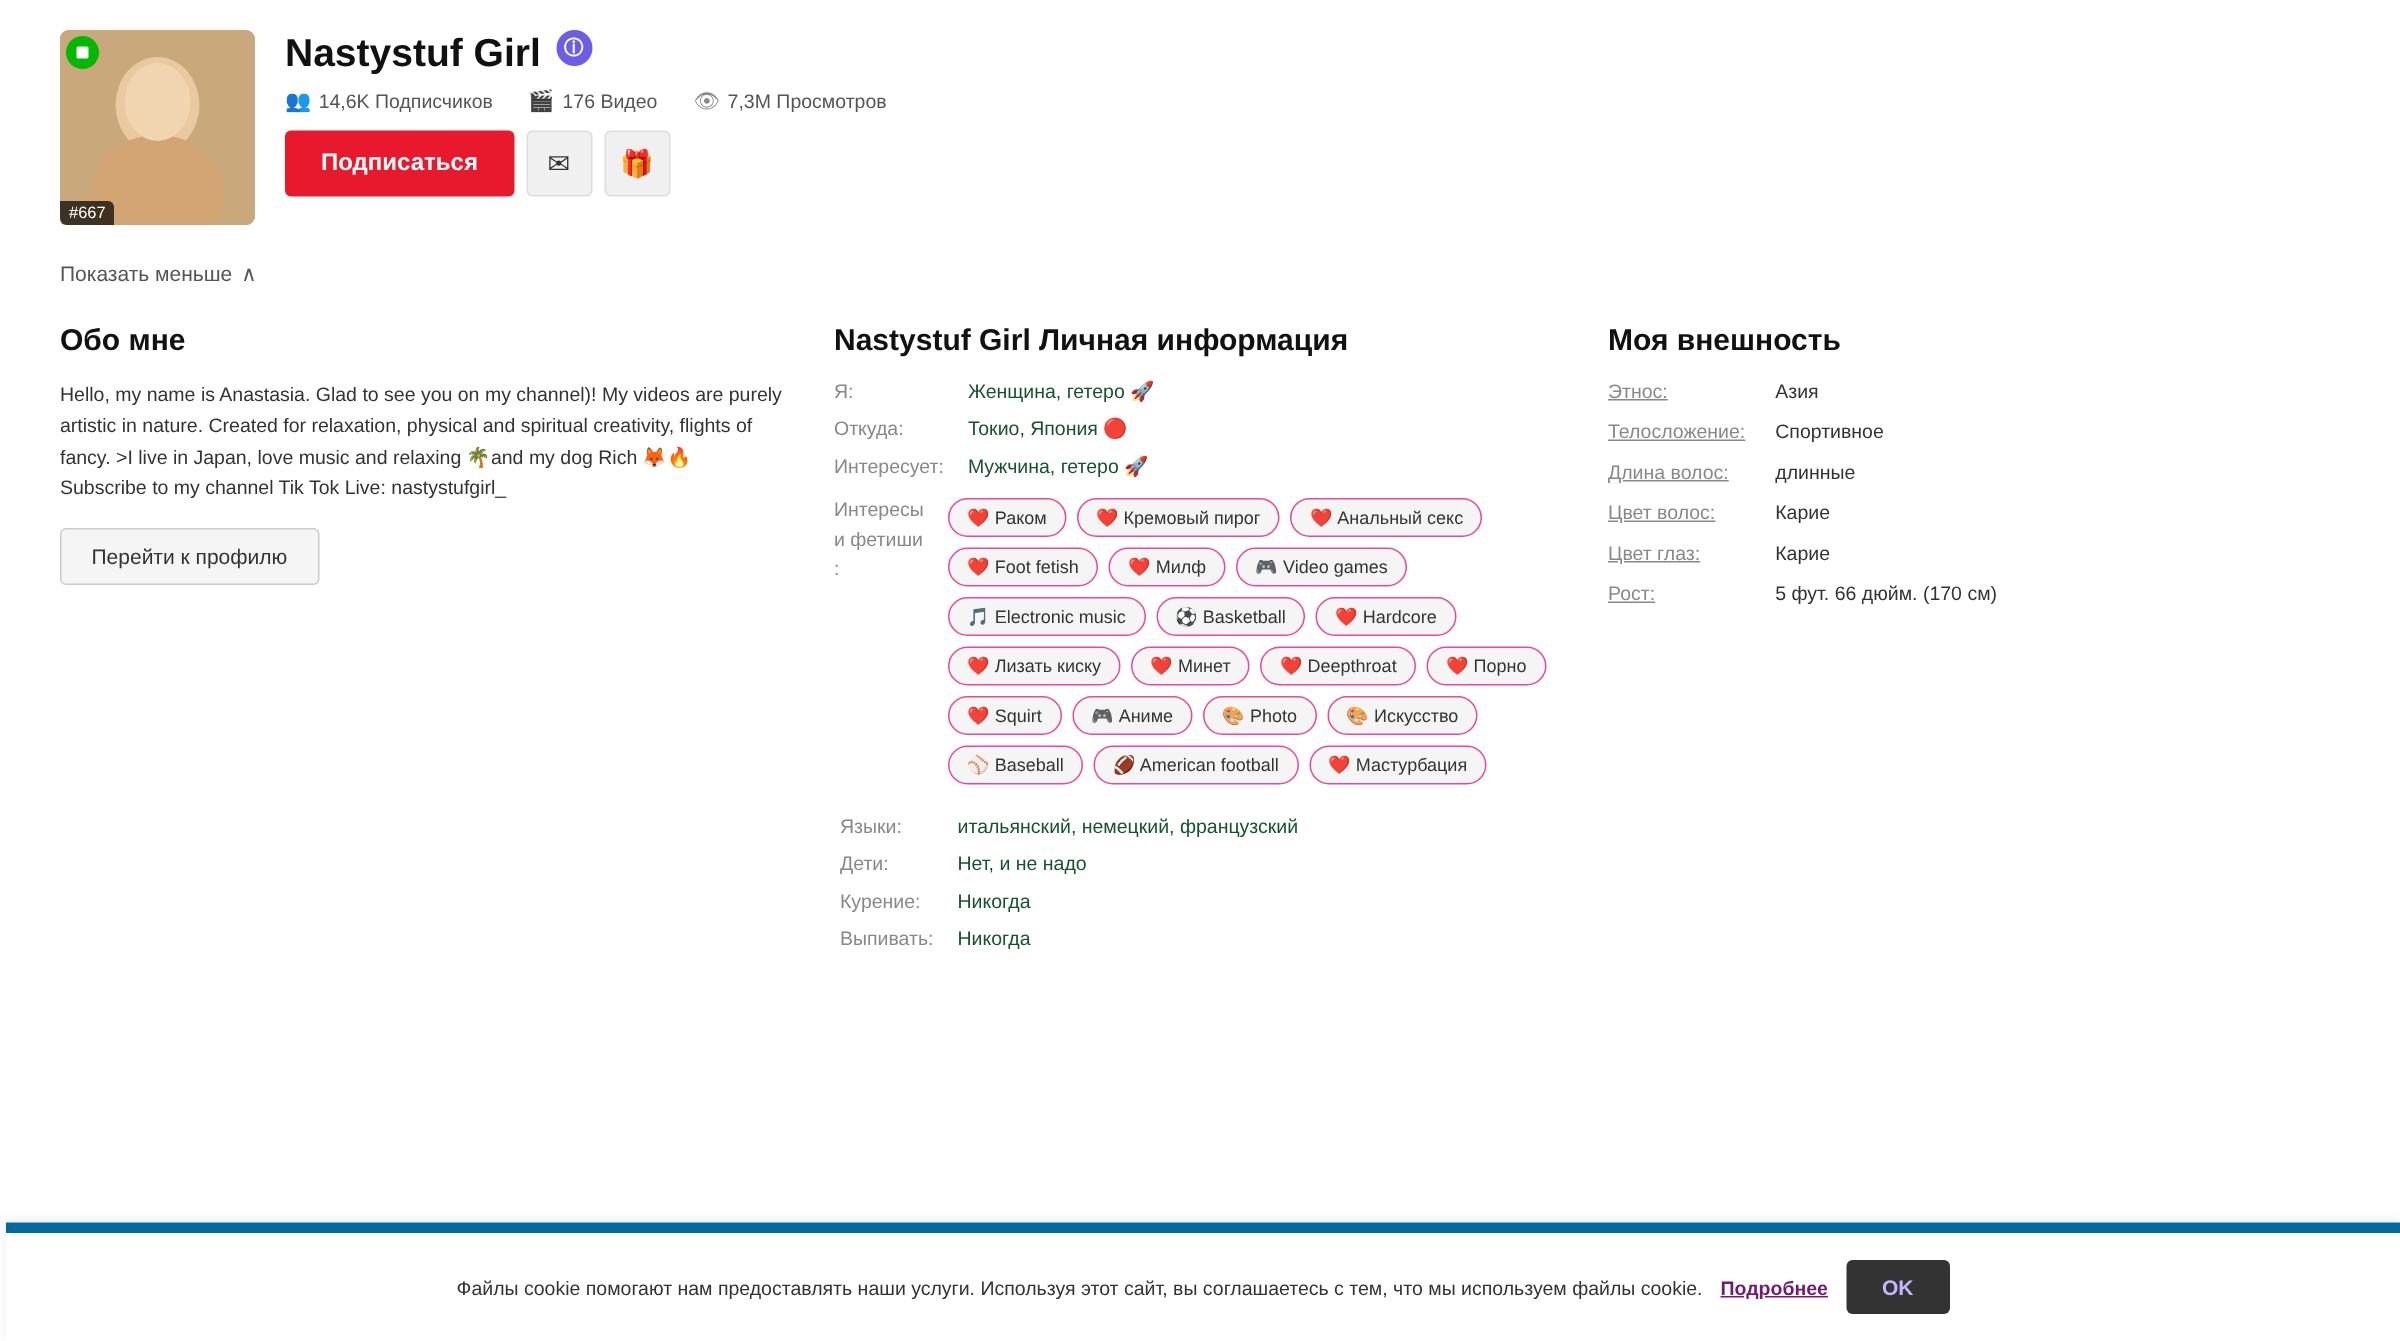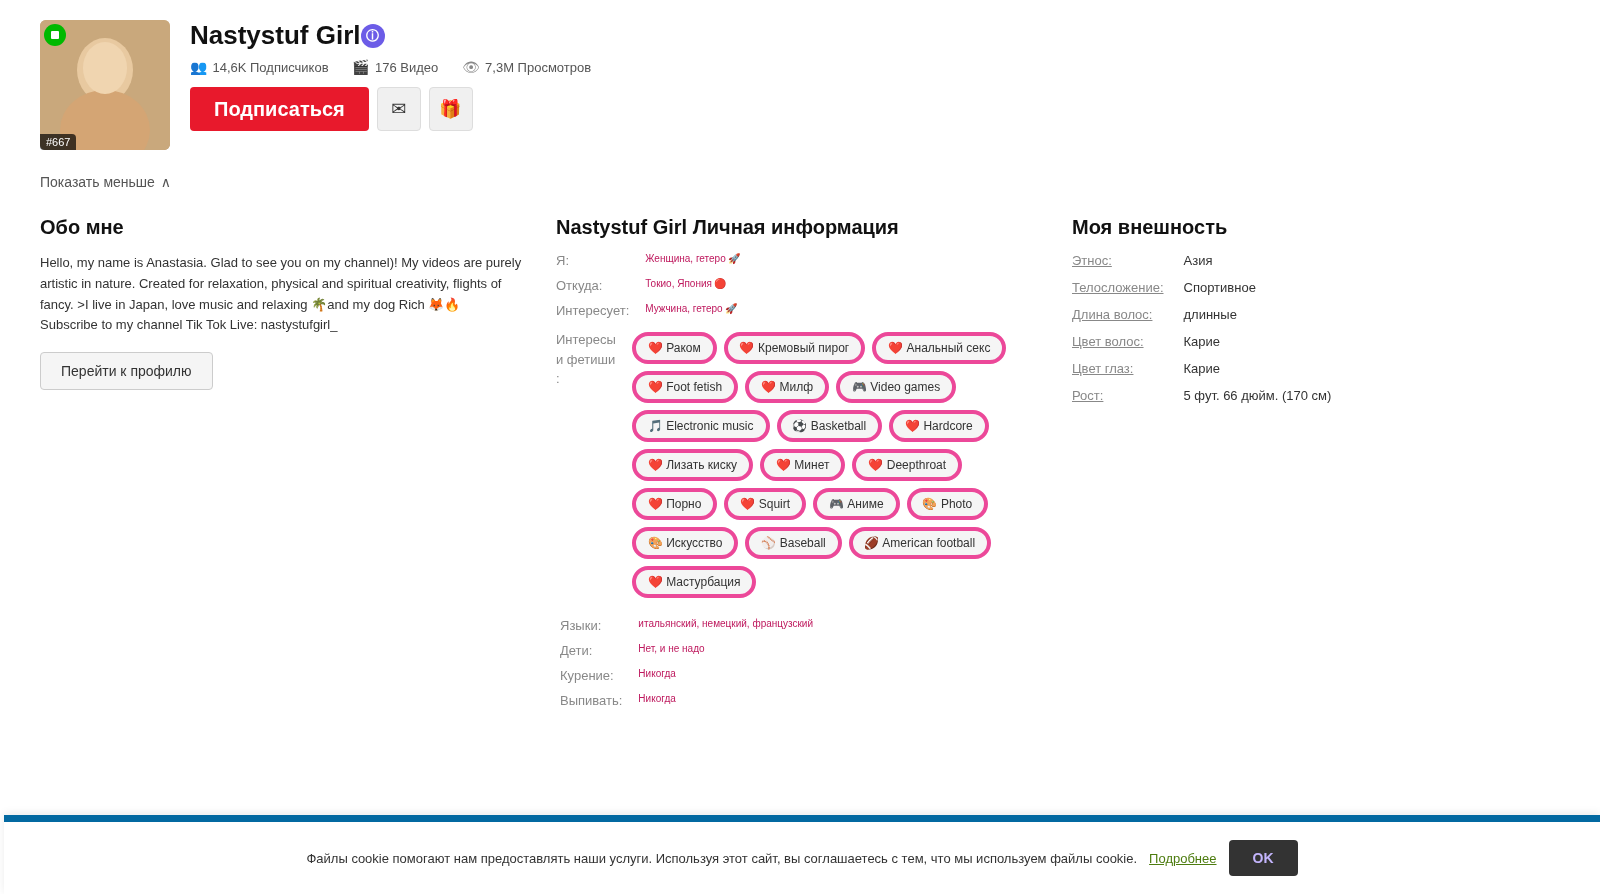--- a/index.html
+++ b/index.html
@@ -55,22 +55,21 @@
       padding: 2px 6px;
       border-radius: 0 4px 0 4px;
     }
     .profile-info {
       display: flex;
       flex-direction: column;
       gap: 8px;
     }
     .profile-name-row {
       display: flex;
-      align-items: center;
-      gap: 0;
+      gap: 10px;
     }
     .profile-name {
       font-size: 26px;
       font-weight: bold;
       color: #111;
     }
     .verified-icon {
       width: 24px;
       height: 24px;
       background: #6c5ce7;
@@ -101,21 +100,21 @@
       display: flex;
       gap: 8px;
       margin-top: 4px;
     }
     .btn-subscribe {
       background: #e8192c;
       color: #fff;
       border: none;
       border-radius: 4px;
       padding: 10px 24px;
-      font-size: 20px;
+      font-size: 16px;
       font-weight: bold;
       cursor: pointer;
     }
     .btn-icon {
       background: #f0f0f0;
       border: 1px solid #ddd;
       border-radius: 4px;
       width: 44px;
       height: 44px;
       display: flex;
@@ -174,34 +173,34 @@
       grid-template-columns: auto 1fr;
       gap: 10px 16px;
       align-items: start;
     }
     .info-label {
       color: #888;
       font-size: 13px;
       white-space: nowrap;
     }
     .info-value {
-      color: #be185d;
-      font-size: 10px;
+      color: #14532d;
+      font-size: 13px;
     }
 
     
     .tags-wrap {
       display: flex;
       flex-wrap: wrap;
       gap: 7px;
       margin-top: 2px;
     }
     .tag {
       background: #f5f5f5;
-      border: 4px solid #ec4899;
+      border: 1px solid #ec4899;
       border-radius: 20px;
       padding: 5px 12px;
       font-size: 12px;
       color: #333;
       display: flex;
       align-items: center;
       gap: 4px;
     }
 
     
@@ -232,22 +231,22 @@
       align-items: center;
       justify-content: center;
       gap: 12px;
       padding: 18px 40px;
       font-size: 13px;
       color: #333;
       z-index: 100;
       box-shadow: 0 -2px 8px rgba(0,0,0,0.08);
     }
     .cookie-link {
-      color: #4d7c0f;
-      font-weight: normal;
+      color: #701a75;
+      font-weight: bold;
       text-decoration: underline;
       cursor: pointer;
     }
     .btn-ok {
       background: #333;
       color: #c4b5fd;
       border: none;
       border-radius: 4px;
       padding: 10px 24px;
       font-size: 14px;

